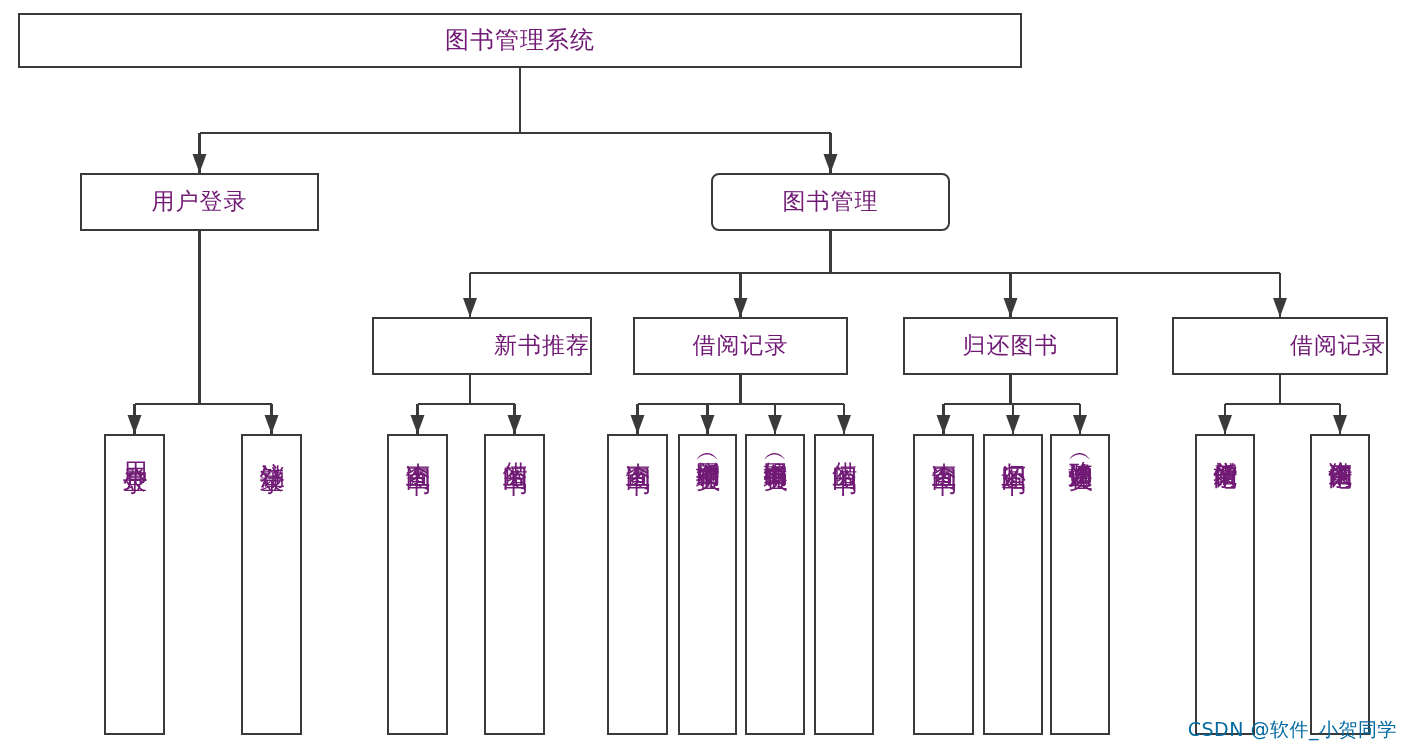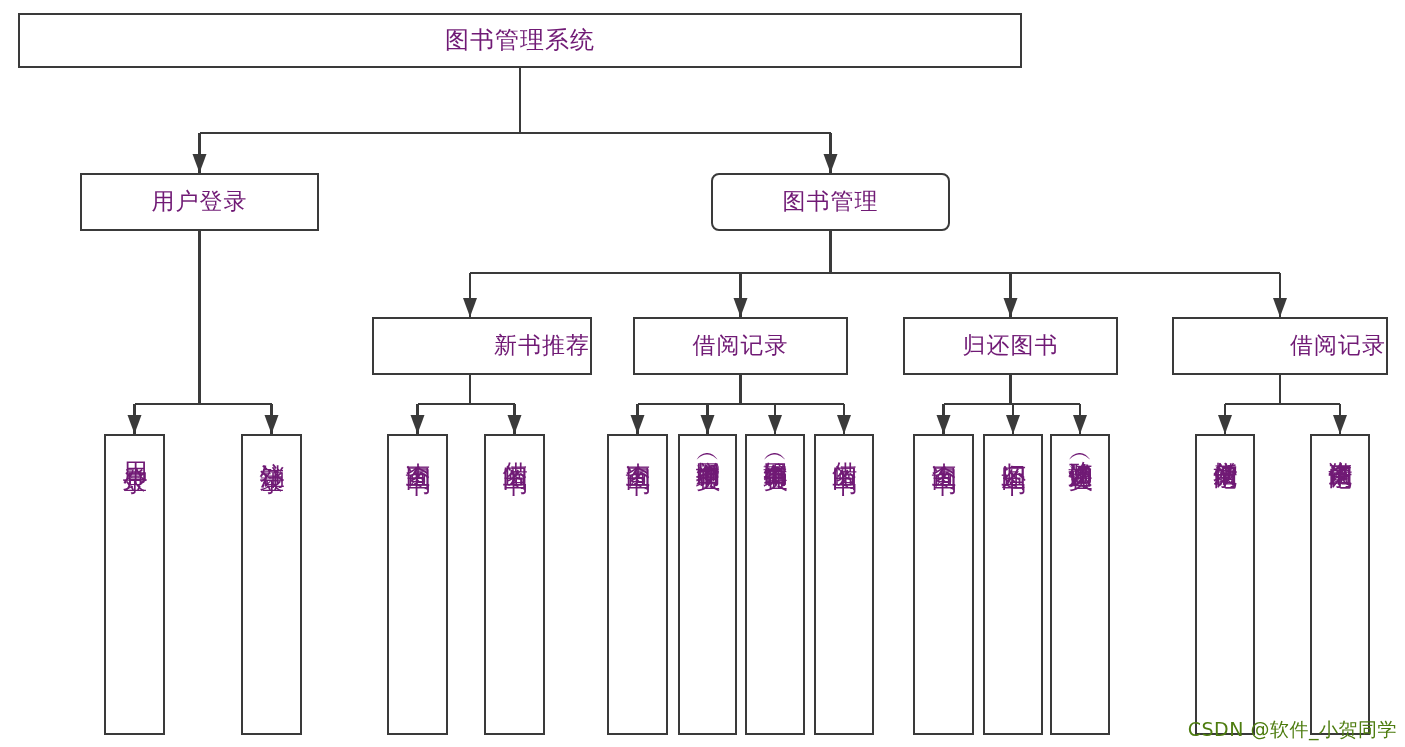--- a/index.html
+++ b/index.html
@@ -64,21 +64,21 @@
   }
   .node.v.tight .node-label {
     font-size: 24px;
     letter-spacing: 1px;
   }
   .watermark {
     position: absolute;
     right: 8px;
     bottom: 4px;
     font-size: 19px;
-    color: #4d7c0f;
+    color: #0369a1;
     letter-spacing: 0.5px;
     white-space: nowrap;
   }
 </style>
 </head>
 <body>
 
 <div id="canvas">
 
   <svg id="edges" viewBox="0 0 1405 747" xmlns="http://www.w3.org/2000/svg">

